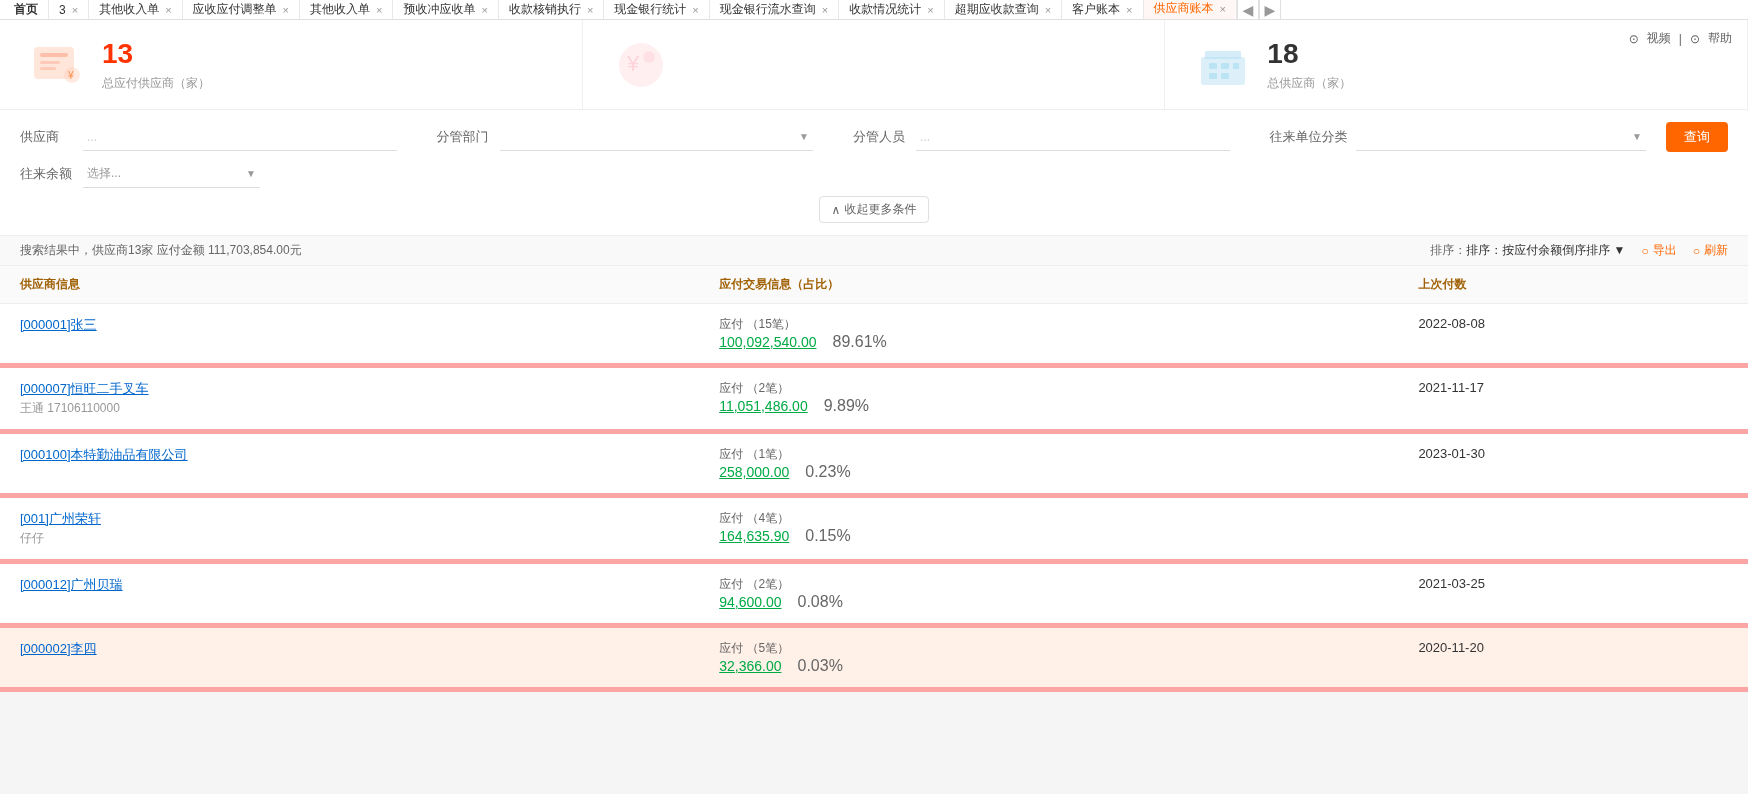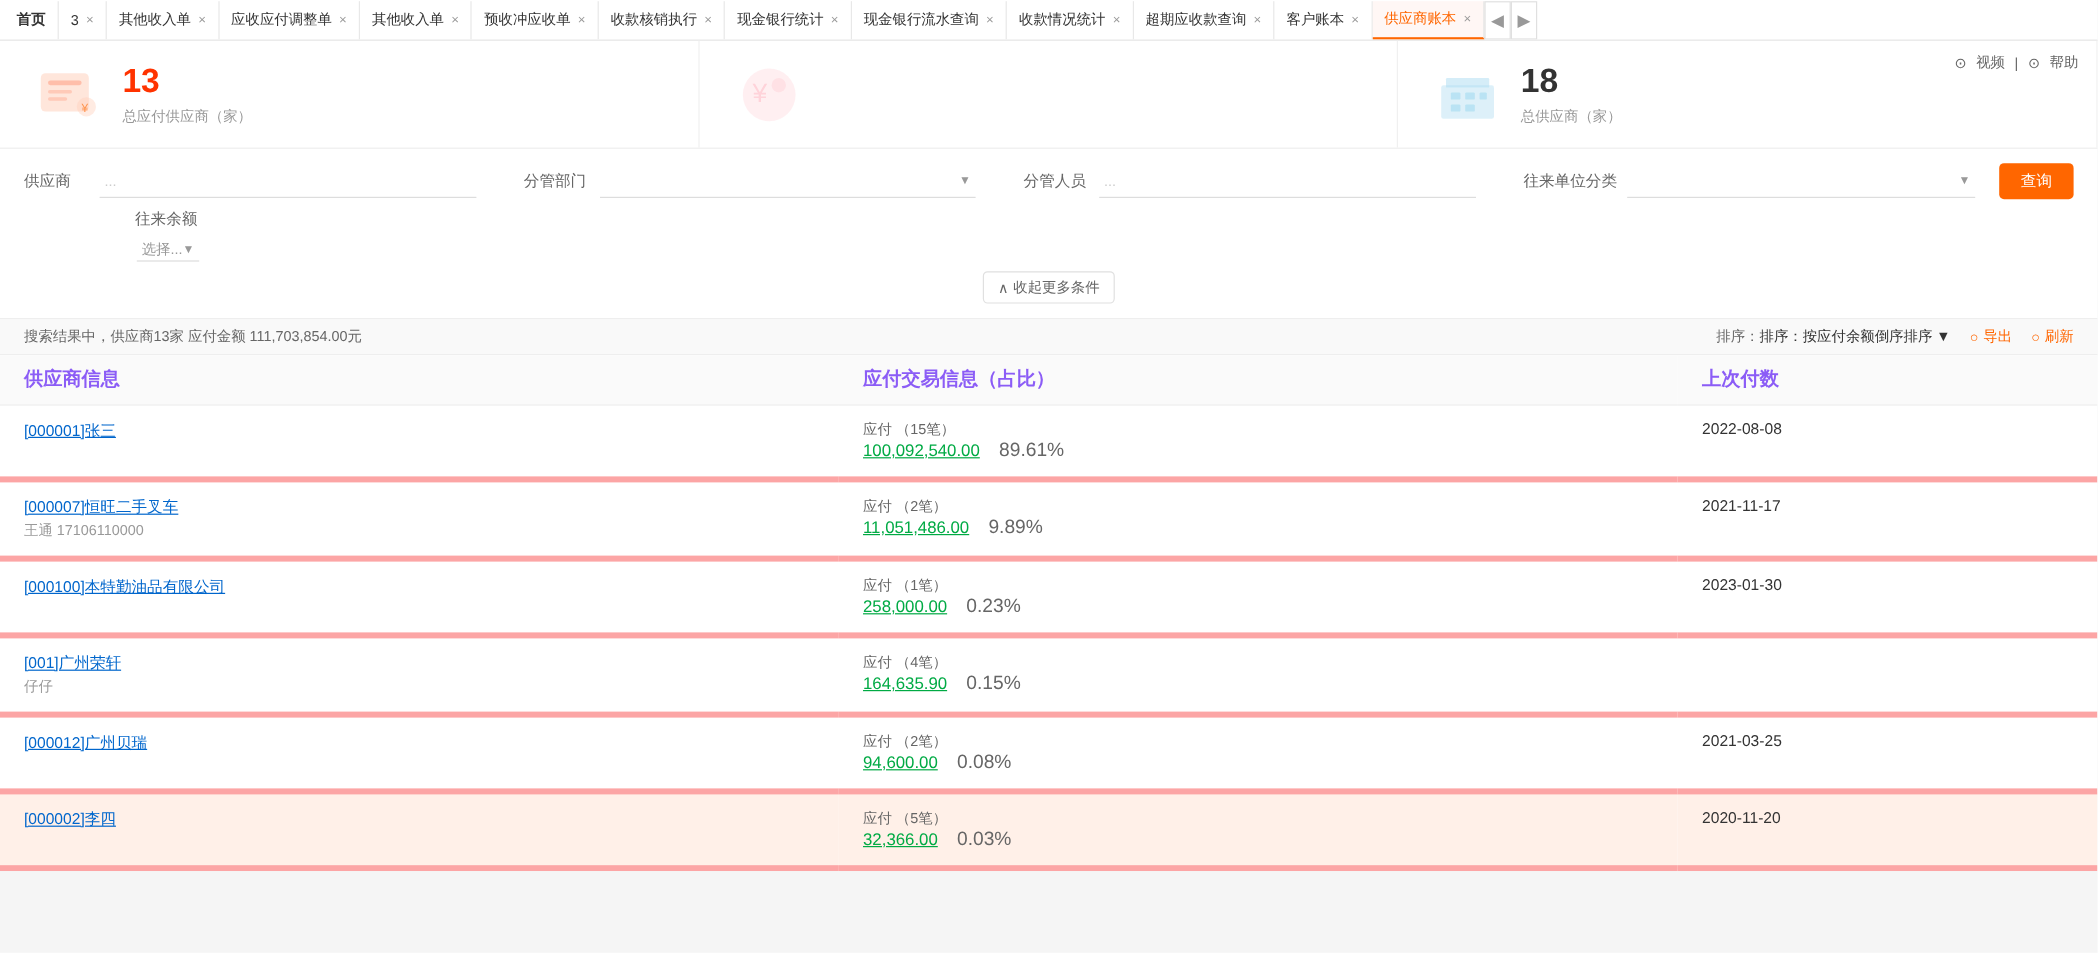--- a/index.html
+++ b/index.html
@@ -4,21 +4,21 @@
   <style>
     * { box-sizing: border-box; margin: 0; padding: 0; }
     body { font-family: 'Microsoft YaHei', Arial, sans-serif; font-size: 12px; background: #f5f5f5; color: #333; overflow-x: hidden; }
 
     
     .top-nav {
       display: flex;
       align-items: center;
       background: #fff;
       border-bottom: 1px solid #e0e0e0;
-      height: 34px;
+      height: 20px;
       padding: 0 4px;
       overflow: hidden;
     }
     .nav-tab {
       display: flex;
       align-items: center;
       padding: 0 10px;
       height: 32px;
       font-size: 12px;
       color: #333;
@@ -215,22 +215,22 @@
       width: 100%;
       border-collapse: collapse;
     }
     .data-table thead tr {
       background: #fafafa;
       border-bottom: 1px solid #eee;
     }
     .data-table th {
       padding: 10px 20px;
       text-align: left;
-      font-size: 16px;
-      color: #8b5cf6;
+      font-size: 12px;
+      color: #a16207;
       font-weight: 600;
       border-bottom: 1px solid #eee;
     }
     .data-table td {
       padding: 12px 20px;
       font-size: 13px;
       color: #333;
       border-bottom: 5px solid #fca5a5;
       vertical-align: top;
     }
@@ -411,21 +411,21 @@
       <div class="filter-select-wrapper">
         <span class="filter-select-text"></span>
         <span class="filter-chevron">▼</span>
       </div>
     </div>
     <div style="width:20px;"></div>
     <button class="search-btn">查询</button>
   </div>
   <div class="filter-row">
 
-    <div class="filter-item" style="max-width:240px;flex-direction:column;">
+    <div class="filter-item" style="max-width:240px;">
       <span class="filter-label">往来余额</span>
       <div class="filter-select-wrapper">
         <span class="filter-select-text">选择...</span>
         <span class="filter-chevron">▼</span>
       </div>
     </div>
   </div>
 
   <div style="text-align:center; margin-top:4px;">
     <button class="collapse-btn">

